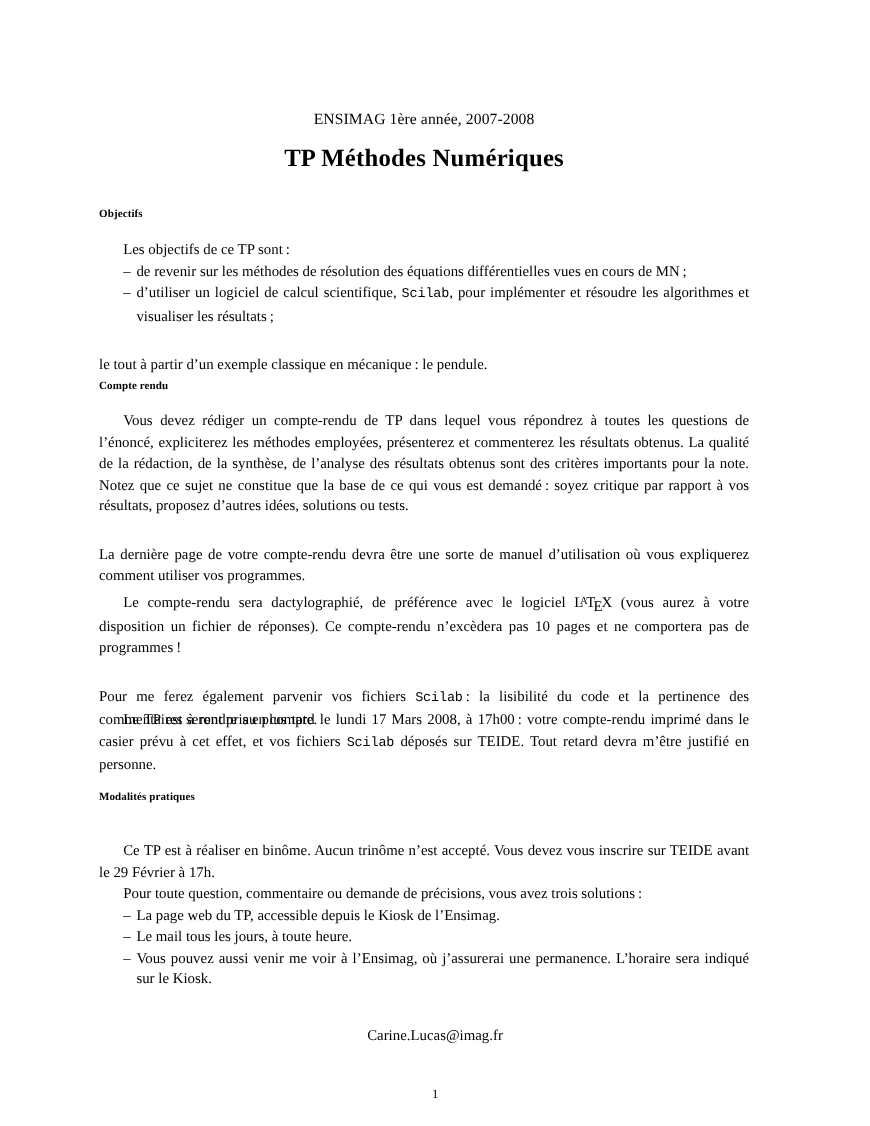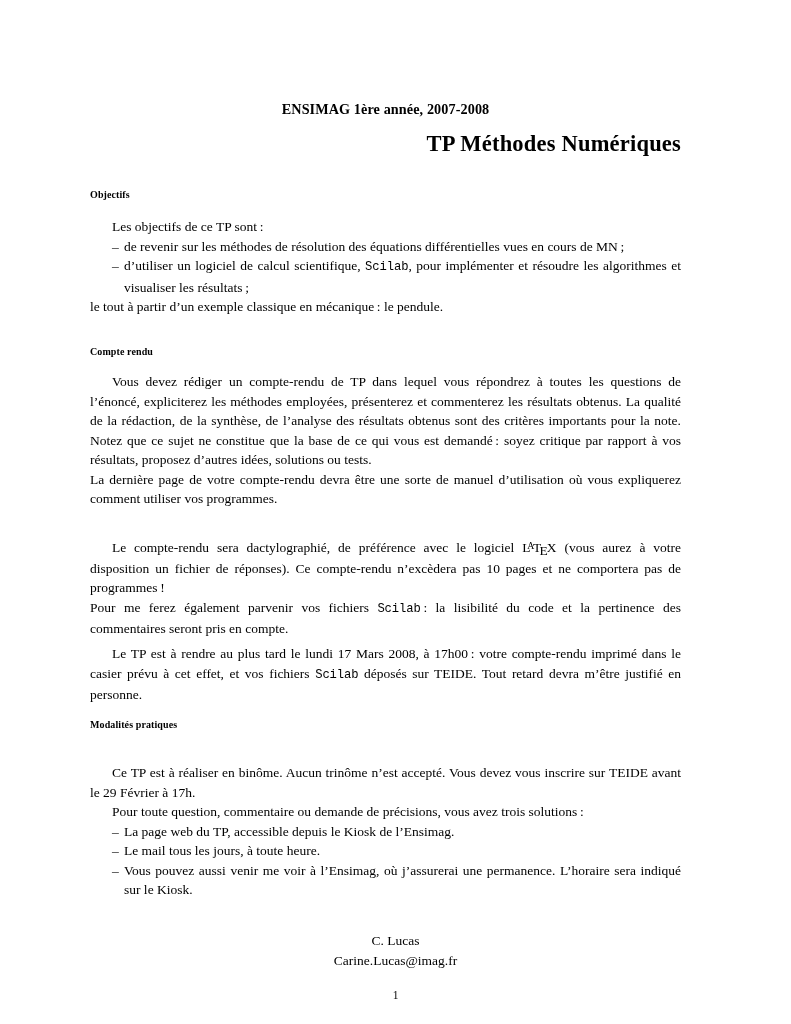--- a/index.html
+++ b/index.html
@@ -25,27 +25,27 @@
   
   .col {
     position: absolute;
     left: 90px;
     top: 0;
     width: 591px;
   }
 
   .subtitle {
     text-align: center;
-    font-weight: bold;
+    font-weight: normal;
     font-size: 14.2px;
     letter-spacing: .1px;
     line-height: 1.2;
   }
   .doctitle {
-    text-align: right;
+    text-align: center;
     font-weight: bold;
     font-size: 22.5px;
     line-height: 1.2;
     letter-spacing: .2px;
   }
 
   h2.section {
     font-size: 10px;
     font-weight: bold;
     margin: 0;
@@ -55,21 +55,21 @@
 
   p.para {
     font-size: 13.5px;
     line-height: 19.55px;
     margin: 0;
     text-align: justify;
     text-justify: inter-word;
     hyphens: manual;
   }
   p.indent { text-indent: 22px; }
-  p.noindent { text-indent: 0; }
+  p.noindent { text-indent: 0; margin-top: 24px; }
 
   
   ul.dashlist {
     list-style: none;
     margin: 0;
     padding: 0;
   }
   ul.dashlist > li {
     position: relative;
     padding-left: 34px;
@@ -201,19 +201,18 @@
         <span>Le mail tous les jours, à toute heure.</span>
       </li>
       <li>
         <span class="dash">–</span>
         <span>Vous pouvez aussi venir me voir à l’Ensimag, où j’assurerai une permanence. L’horaire sera indiqué sur le Kiosk.</span>
       </li>
     </ul>
   </div>
 
   <div class="sigblock" style="top:931px;">
-    <span class="sigline">C. Lucas</span>
     <span class="sigline">Carine.Lucas@imag.fr</span>
   </div>
 
   <div class="folio" style="top:989px;">1</div>
 
 </div>
 
 </body></html>

